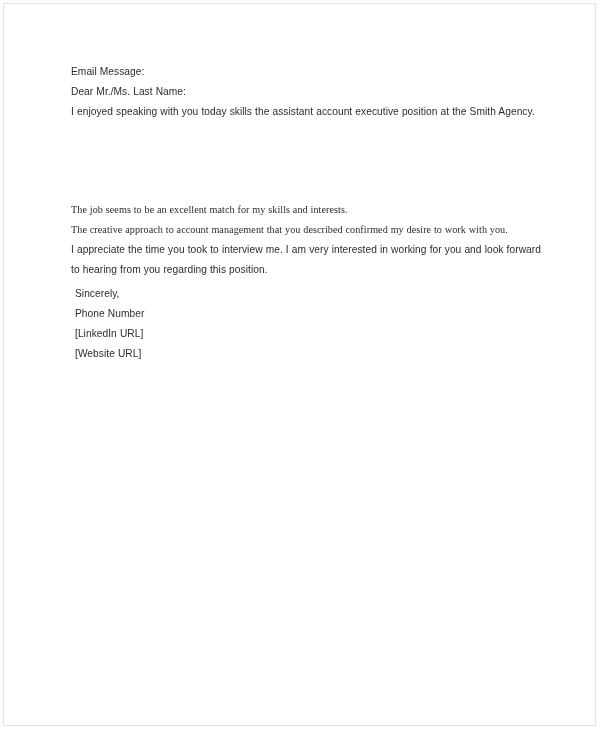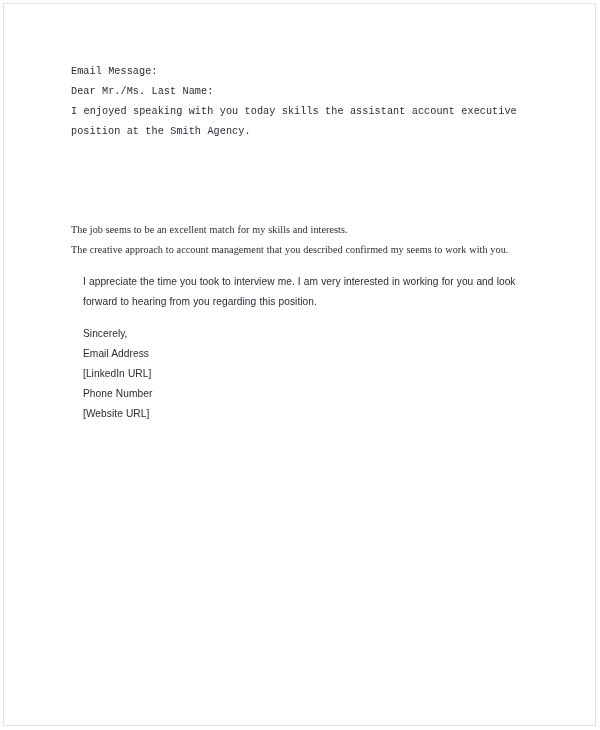--- a/index.html
+++ b/index.html
@@ -39,58 +39,57 @@
   .line {
     color: #2b2b33;
     font-size: 10.2px;
     line-height: 20px;
     letter-spacing: 0.05px;
     white-space: pre-wrap;
     word-spacing: 0.2px;
   }
 
   
-  .block-salutation { margin: 0; font-family: Liberation Mono, monospace; }
+  .block-salutation { margin: 0; }
 
   .block-body {
     margin: 0;
     padding-top: 78px;
     font-family: Liberation Serif, serif;
   }
 
-  .block-closing { margin: 12px; }
+  .block-closing { margin: 0; }
 
-  .block-signature { margin: 12px; }
+  .block-signature { margin: 4px; }
 </style>
 </head>
 <body>
 
 <div class="page">
 
   <div class="page-border"></div>
 
   <div class="letter">
 
     <div class="block-salutation">
       <div class="line">Email Message:</div>
       <div class="line">Dear Mr./Ms. Last Name:</div>
       <div class="line">I enjoyed speaking with you today skills the assistant account executive position at the Smith Agency.</div>
     </div>
 
     <div class="block-body">
       <div class="line">The job seems to be an excellent match for my skills and interests.</div>
-      <div class="line">The creative approach to account management that you described confirmed my seems to work with you.</div>
+      <div class="line">The creative approach to account management that you described confirmed my desire to work with you.</div>
     </div>
 
     <div class="block-closing">
       <div class="line">I appreciate the time you took to interview me. I am very interested in working for you and look forward to hearing from you regarding this position.</div>
     </div>
 
     <div class="block-signature">
       <div class="line">Sincerely,</div>
-      <div class="line">Email Address</div>
+      <div class="line">Phone Number</div>
       <div class="line">[LinkedIn URL]</div>
-      <div class="line">Phone Number</div>
       <div class="line">[Website URL]</div>
     </div>
 
   </div>
 </div>
 
 </body></html>

